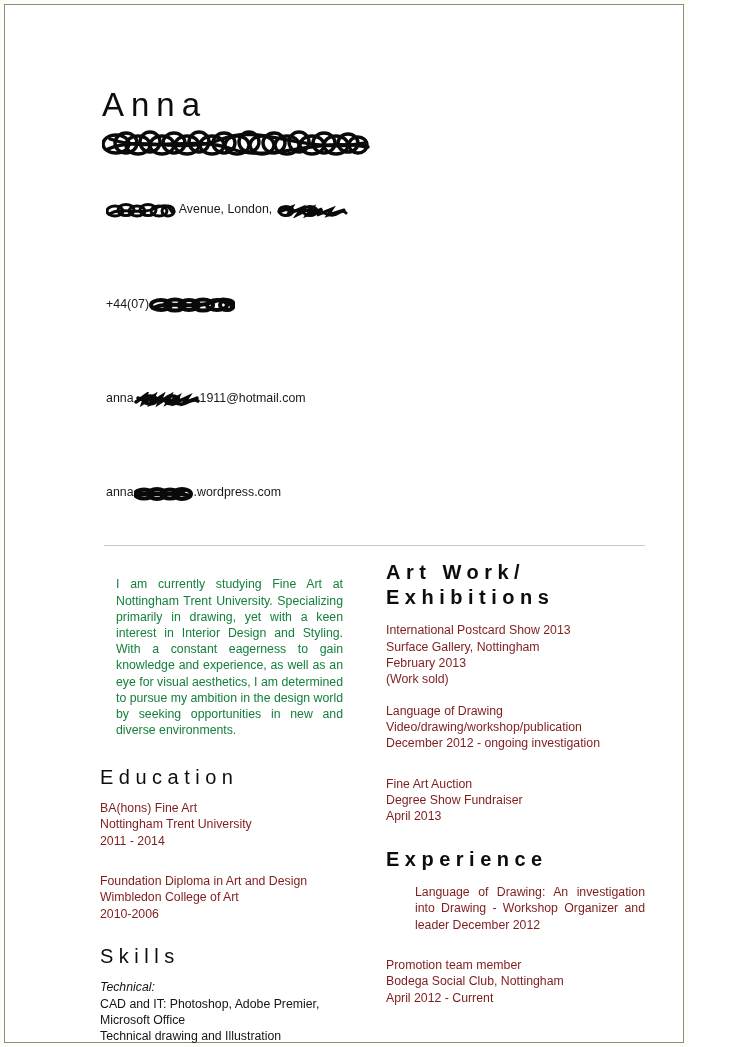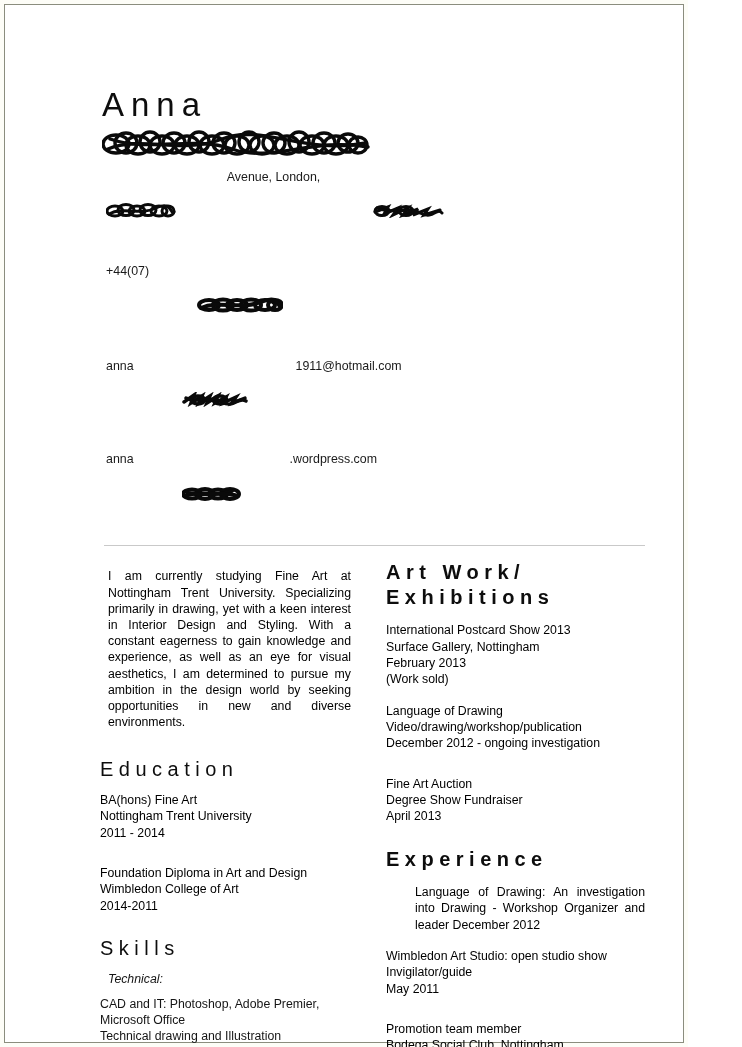--- a/index.html
+++ b/index.html
@@ -69,22 +69,22 @@
     width: 272px;
   }
   .redact-block svg { display: block; }
 
   .contact-line {
     font-size: 12.4px;
     line-height: 1.35;
     color: #1a1a1a;
     margin: 0 0 12px 6px;
     display: flex;
+    align-items: center;
     white-space: pre;
-    gap: 48px;
   }
   .contact-line .txt { display: inline-block; }
 
   .scrib {
     display: inline-block;
     vertical-align: middle;
     position: relative;
     top: 1px;
   }
   .scrib svg { display: block; }
@@ -125,47 +125,47 @@
     white-space: pre-line;
   }
   .col-right h2.section { margin-bottom: 13px; font-weight: bold; }
 
   .space-before { margin-top: 26px; }
   .space-before-sm { margin-top: 22px; }
 
   .body {
     font-size: 12.3px;
     line-height: 1.32;
-    color: #000000;
-    margin: 8px;
+    color: #15803d;
+    margin: 16px;
   }
   .body.justify {
     text-align: justify;
     text-justify: inter-word;
     hyphens: manual;
   }
   .entry {
     font-size: 12.3px;
     line-height: 1.33;
-    color: #000000;
+    color: #7f1d1d;
     margin: 0 0 15px 0;
     white-space: pre-line;
   }
   .entry.justify {
     white-space: normal;
     text-align: justify;
     margin-left: 29px;
   }
   .entry:last-child { margin-bottom: 0; margin-top: 24px; }
 
   .sub-italic {
     font-style: italic;
     font-size: 12.3px;
     line-height: 1.33;
-    margin: 8px;
+    margin: 0;
     color: #151515;
   }
   .skill-group { margin: 0 0 15px 0; }
   .skill-list {
     font-size: 12.3px;
     line-height: 1.33;
     margin: 0;
     white-space: pre-line;
     color: #151515;
   }
@@ -300,21 +300,21 @@
           <p class="body justify">I am currently studying Fine Art at   Nottingham Trent University. Specializing primarily in drawing,  yet with a keen interest in Interior Design and Styling. With a constant eagerness to gain knowledge and experience, as well as an eye for visual aesthetics, I am determined to pursue my ambition in        the design world by seeking opportunities in new and diverse environments.</p>
         </section>
 
         <section class="space-before">
           <h2 class="section">Education</h2>
           <p class="entry">BA(hons) Fine Art
 Nottingham Trent University
 2011 - 2014</p>
           <p class="entry">Foundation Diploma in Art and Design
 Wimbledon College of Art
-2014-2011</p>
+2010-2006</p>
         </section>
 
         <section class="space-before-sm">
           <h2 class="section">Skills</h2>
 
           <div class="skill-group">
             <p class="sub-italic">Technical:</p>
             <p class="skill-list">CAD and IT: Photoshop, Adobe Premier,
 Microsoft Office
 Technical drawing and Illustration
@@ -341,23 +341,20 @@
           <p class="entry">Fine Art Auction
 Degree Show Fundraiser
 April 2013</p>
         </section>
 
         <section class="space-before-sm">
           <h2 class="section">Experience</h2>
           <p class="entry justify">Language of Drawing: An investigation into Drawing - Workshop
 Organizer and leader
 December 2012</p>
-          <p class="entry">Wimbledon Art Studio: open studio show
-Invigilator/guide
-May 2011</p>
           <p class="entry">Promotion team member
 Bodega Social Club, Nottingham
 April 2012 - Current</p>
 
         </section>
 
       </div>
     </div>
   </div>
 </div>

